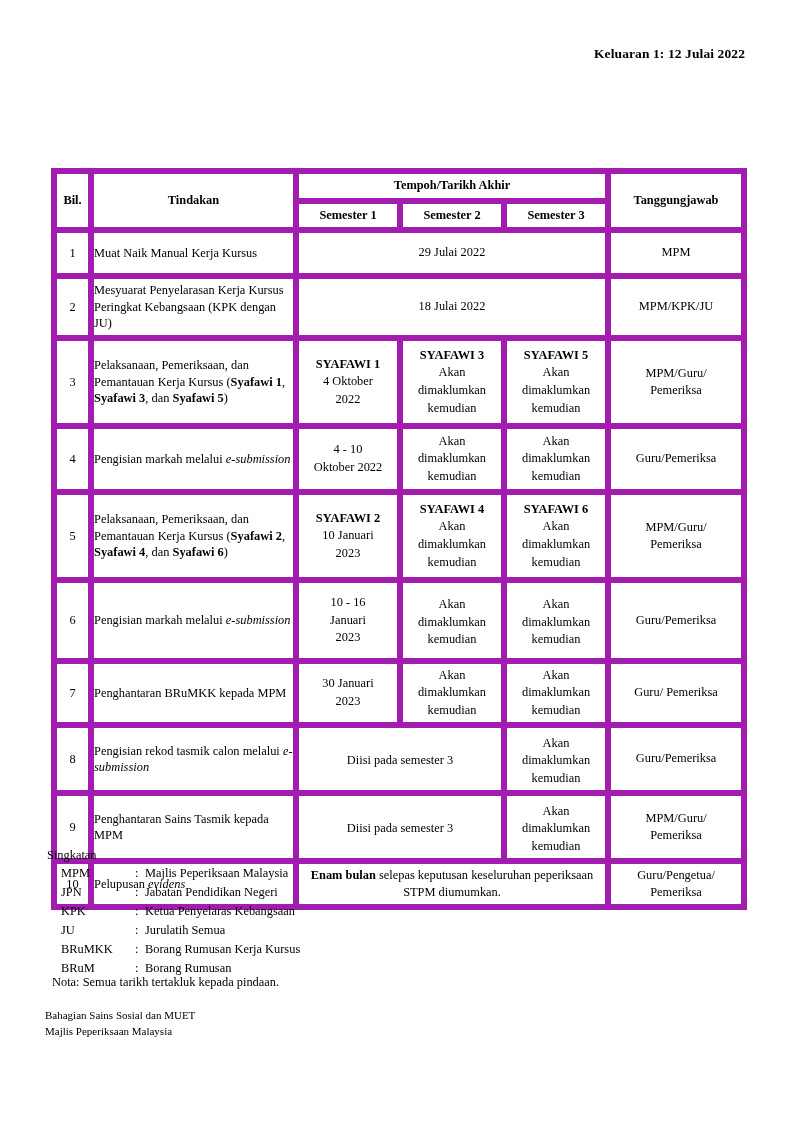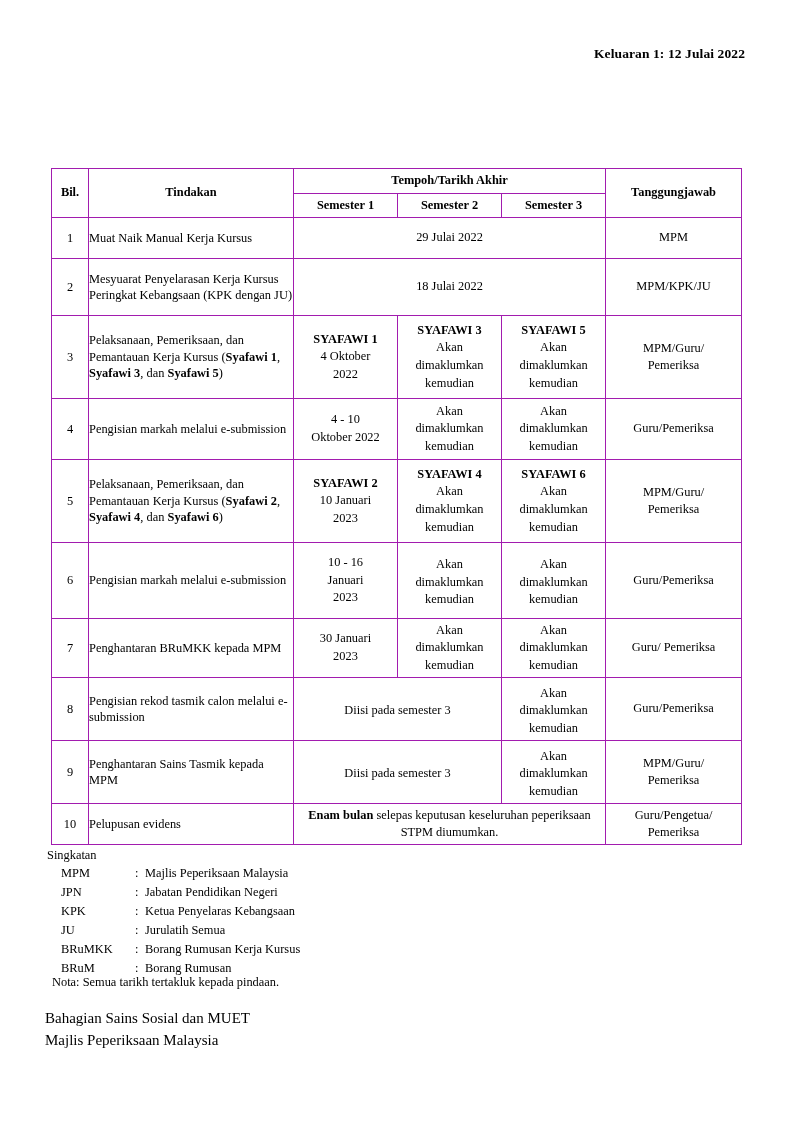--- a/index.html
+++ b/index.html
@@ -59,21 +59,21 @@
     left: 51px;
     width: 690px;
   }
   table.cal {
     border-collapse: collapse;
     width: 690px;
     table-layout: fixed;
     font-size: 12.4px;
   }
   table.cal th, table.cal td {
-    border: 1px solid #a21caf;
+    border: 6px solid #a21caf;
     padding: 0;
     vertical-align: middle;
   }
   table.cal th {
     text-align: center;
     font-weight: bold;
     padding: 4px 3px;
     line-height: 1.25;
   }
   .c-bil   { width: 37px; }
@@ -111,21 +111,21 @@
     padding: 5px 3px;
     line-height: 1.38;
   }
   td.merged {
     text-align: center;
     vertical-align: middle;
     padding: 5px 6px;
     line-height: 1.4;
   }
   .b { font-weight: bold; }
-  .i { }
+  .i { font-style: italic; }
 
   
   tr.r1 td { height: 40px; }
   tr.r2 td { height: 56px; }
   tr.r3 td { height: 82px; }
   tr.r4 td { height: 60px; }
   tr.r5 td { height: 82px; }
   tr.r6 td { height: 71px; }
   tr.r7 td { height: 58px; }
   tr.r8 td { height: 58px; }
@@ -173,21 +173,21 @@
     left: 52px;
     font-size: 12.4px;
     white-space: nowrap;
   }
   .nota b { font-weight: normal; }
 
   .footer-org {
     position: absolute;
     top: 1008px;
     left: 45px;
-    font-size: 15px;
+    font-size: 11px;
     line-height: 1.45;
   }
   .footer-org div { white-space: nowrap; }
 </style>
 </head>
 <body>
 
 <div class="page">
 
   <div class="issue-line">Keluaran 1: 12 Julai 2022</div>

